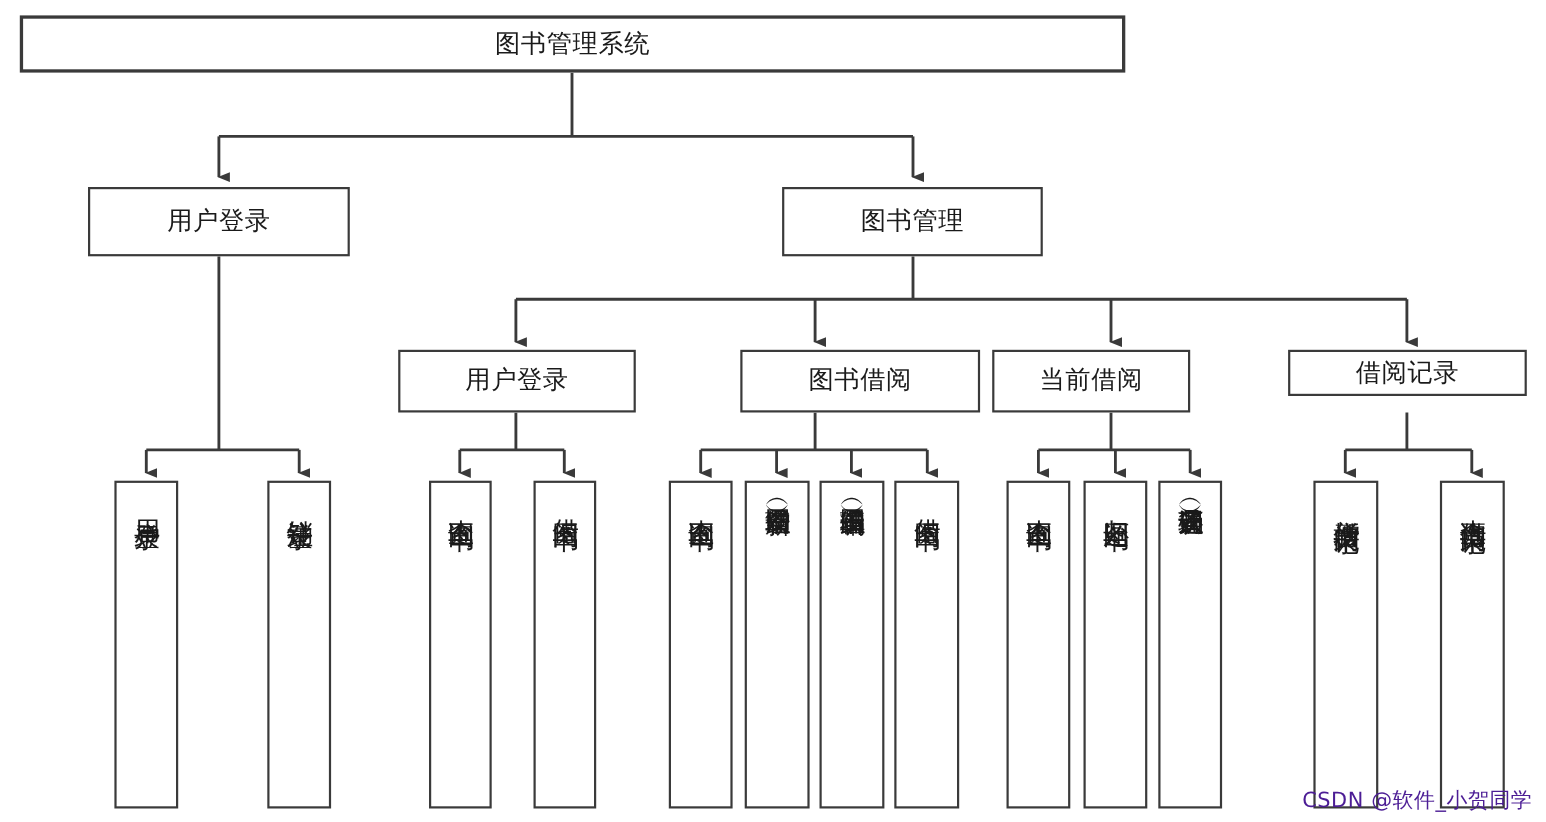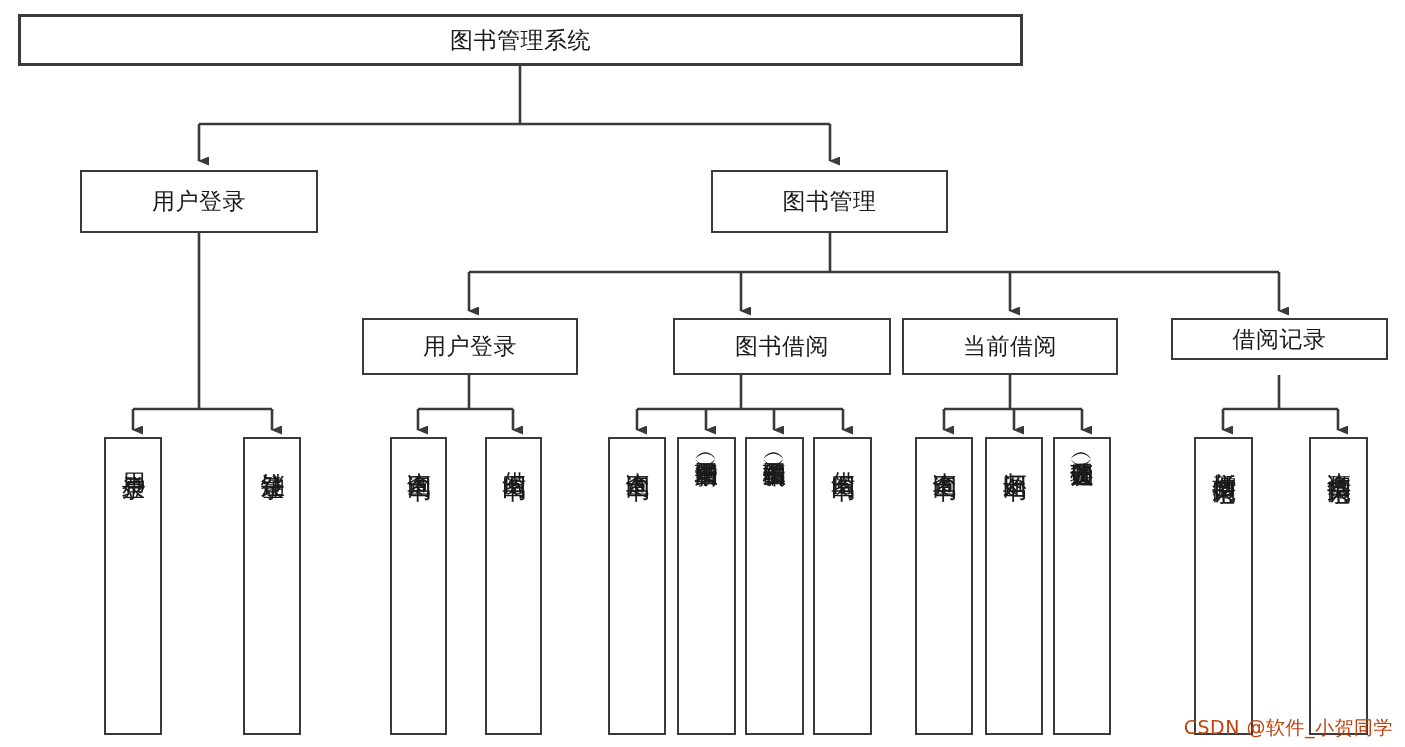--- a/index.html
+++ b/index.html
@@ -66,21 +66,21 @@
   }
   .node.leaf.tall-text .node-label {
     font-size: 23px;
     letter-spacing: 0px;
   }
   #watermark {
     position: absolute;
     right: 12px;
     bottom: 6px;
     font-size: 19px;
-    color: #c2410c;
+    color: #4c1d95;
     white-space: nowrap;
     letter-spacing: 0.5px;
     font-family: "DejaVu Sans", "Liberation Sans", sans-serif;
   }
 </style>
 </head>
 <body>
 
 <div id="diagram-root">
 
@@ -144,21 +144,21 @@
   <div class="node" style="left:711px; top:170px; width:237px; height:63px;">
     <span class="node-label">图书管理</span>
   </div>
 
   <div class="node" style="left:362px; top:318px; width:216px; height:57px;">
     <span class="node-label">用户登录</span>
   </div>
   <div class="node" style="left:633px; top:318px; width:218px; height:57px;margin-left:40px;">
     <span class="node-label">图书借阅</span>
   </div>
-  <div class="node" style="left:902px; top:318px; width:216px; height:57px;">
+  <div class="node" style="left:902px; top:318px; width:180px; height:57px;">
     <span class="node-label">当前借阅</span>
   </div>
   <div class="node" style="left:1171px; top:318px; width:217px; height:42px;">
     <span class="node-label">借阅记录</span>
   </div>
 
   <div class="node leaf" style="left:104px; top:437px; width:58px; height:298px;">
     <span class="node-label">用户登录</span>
   </div>
   <div class="node leaf" style="left:243px; top:437px; width:58px; height:298px;">

